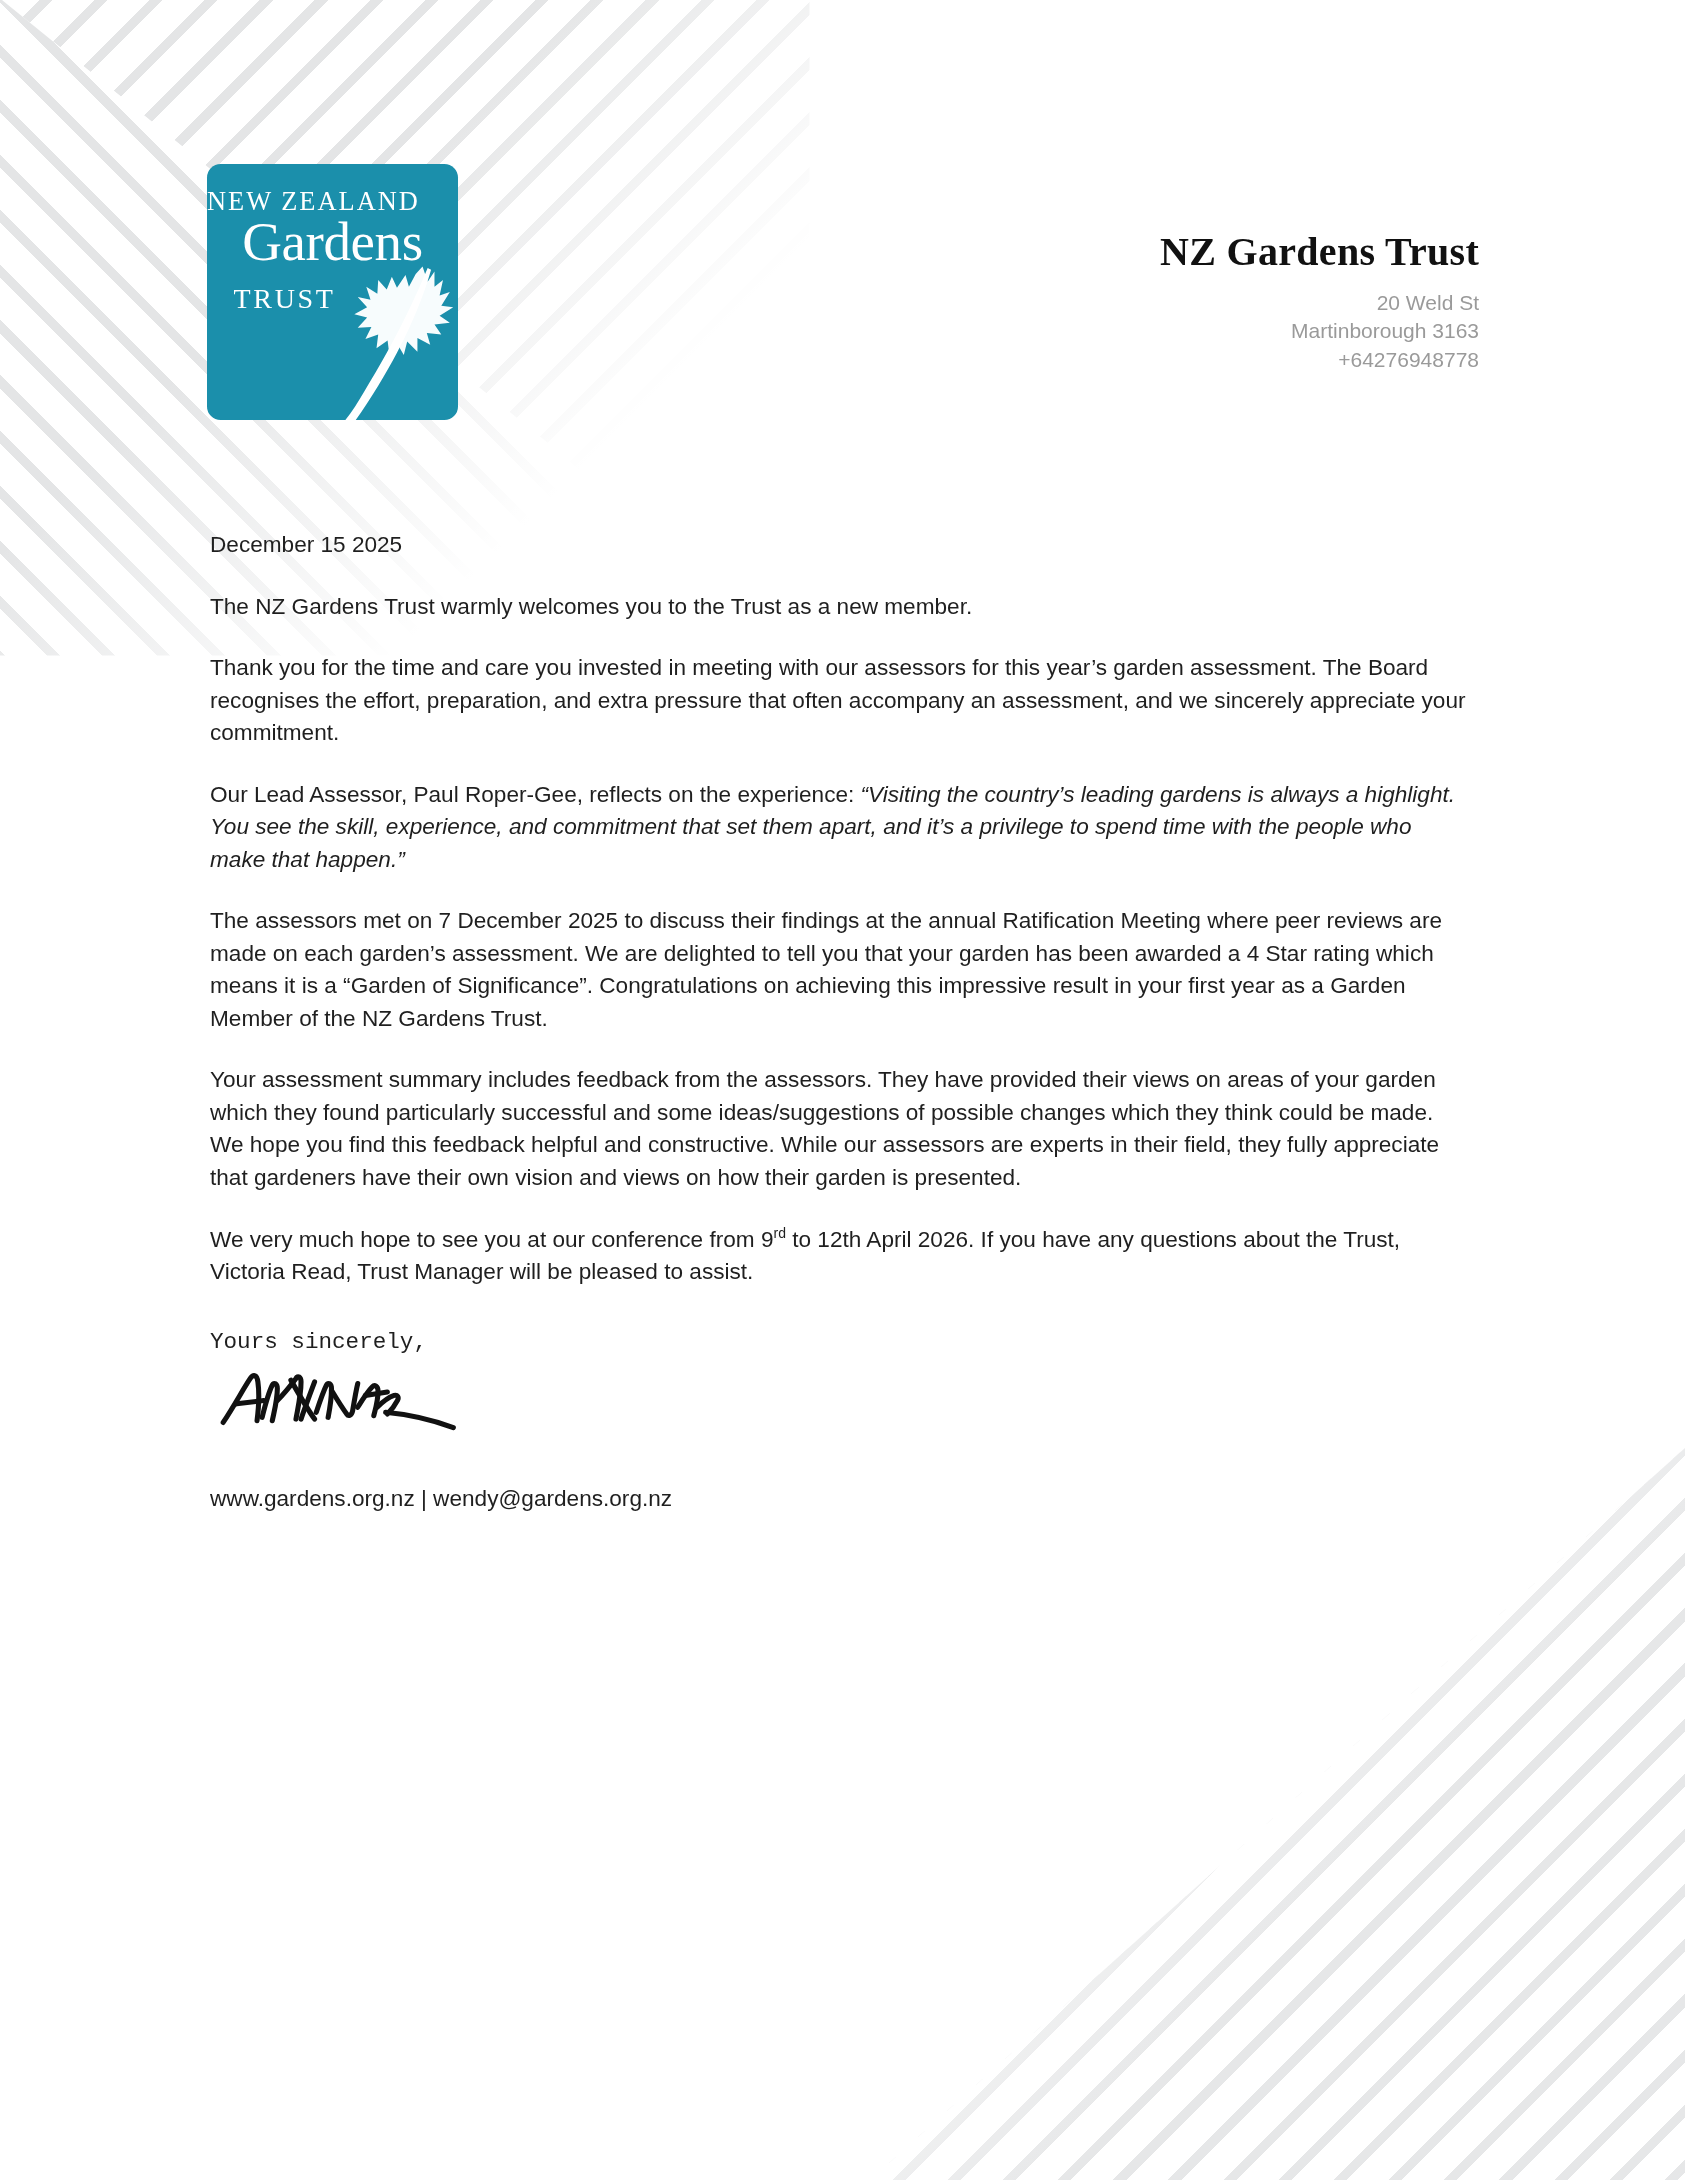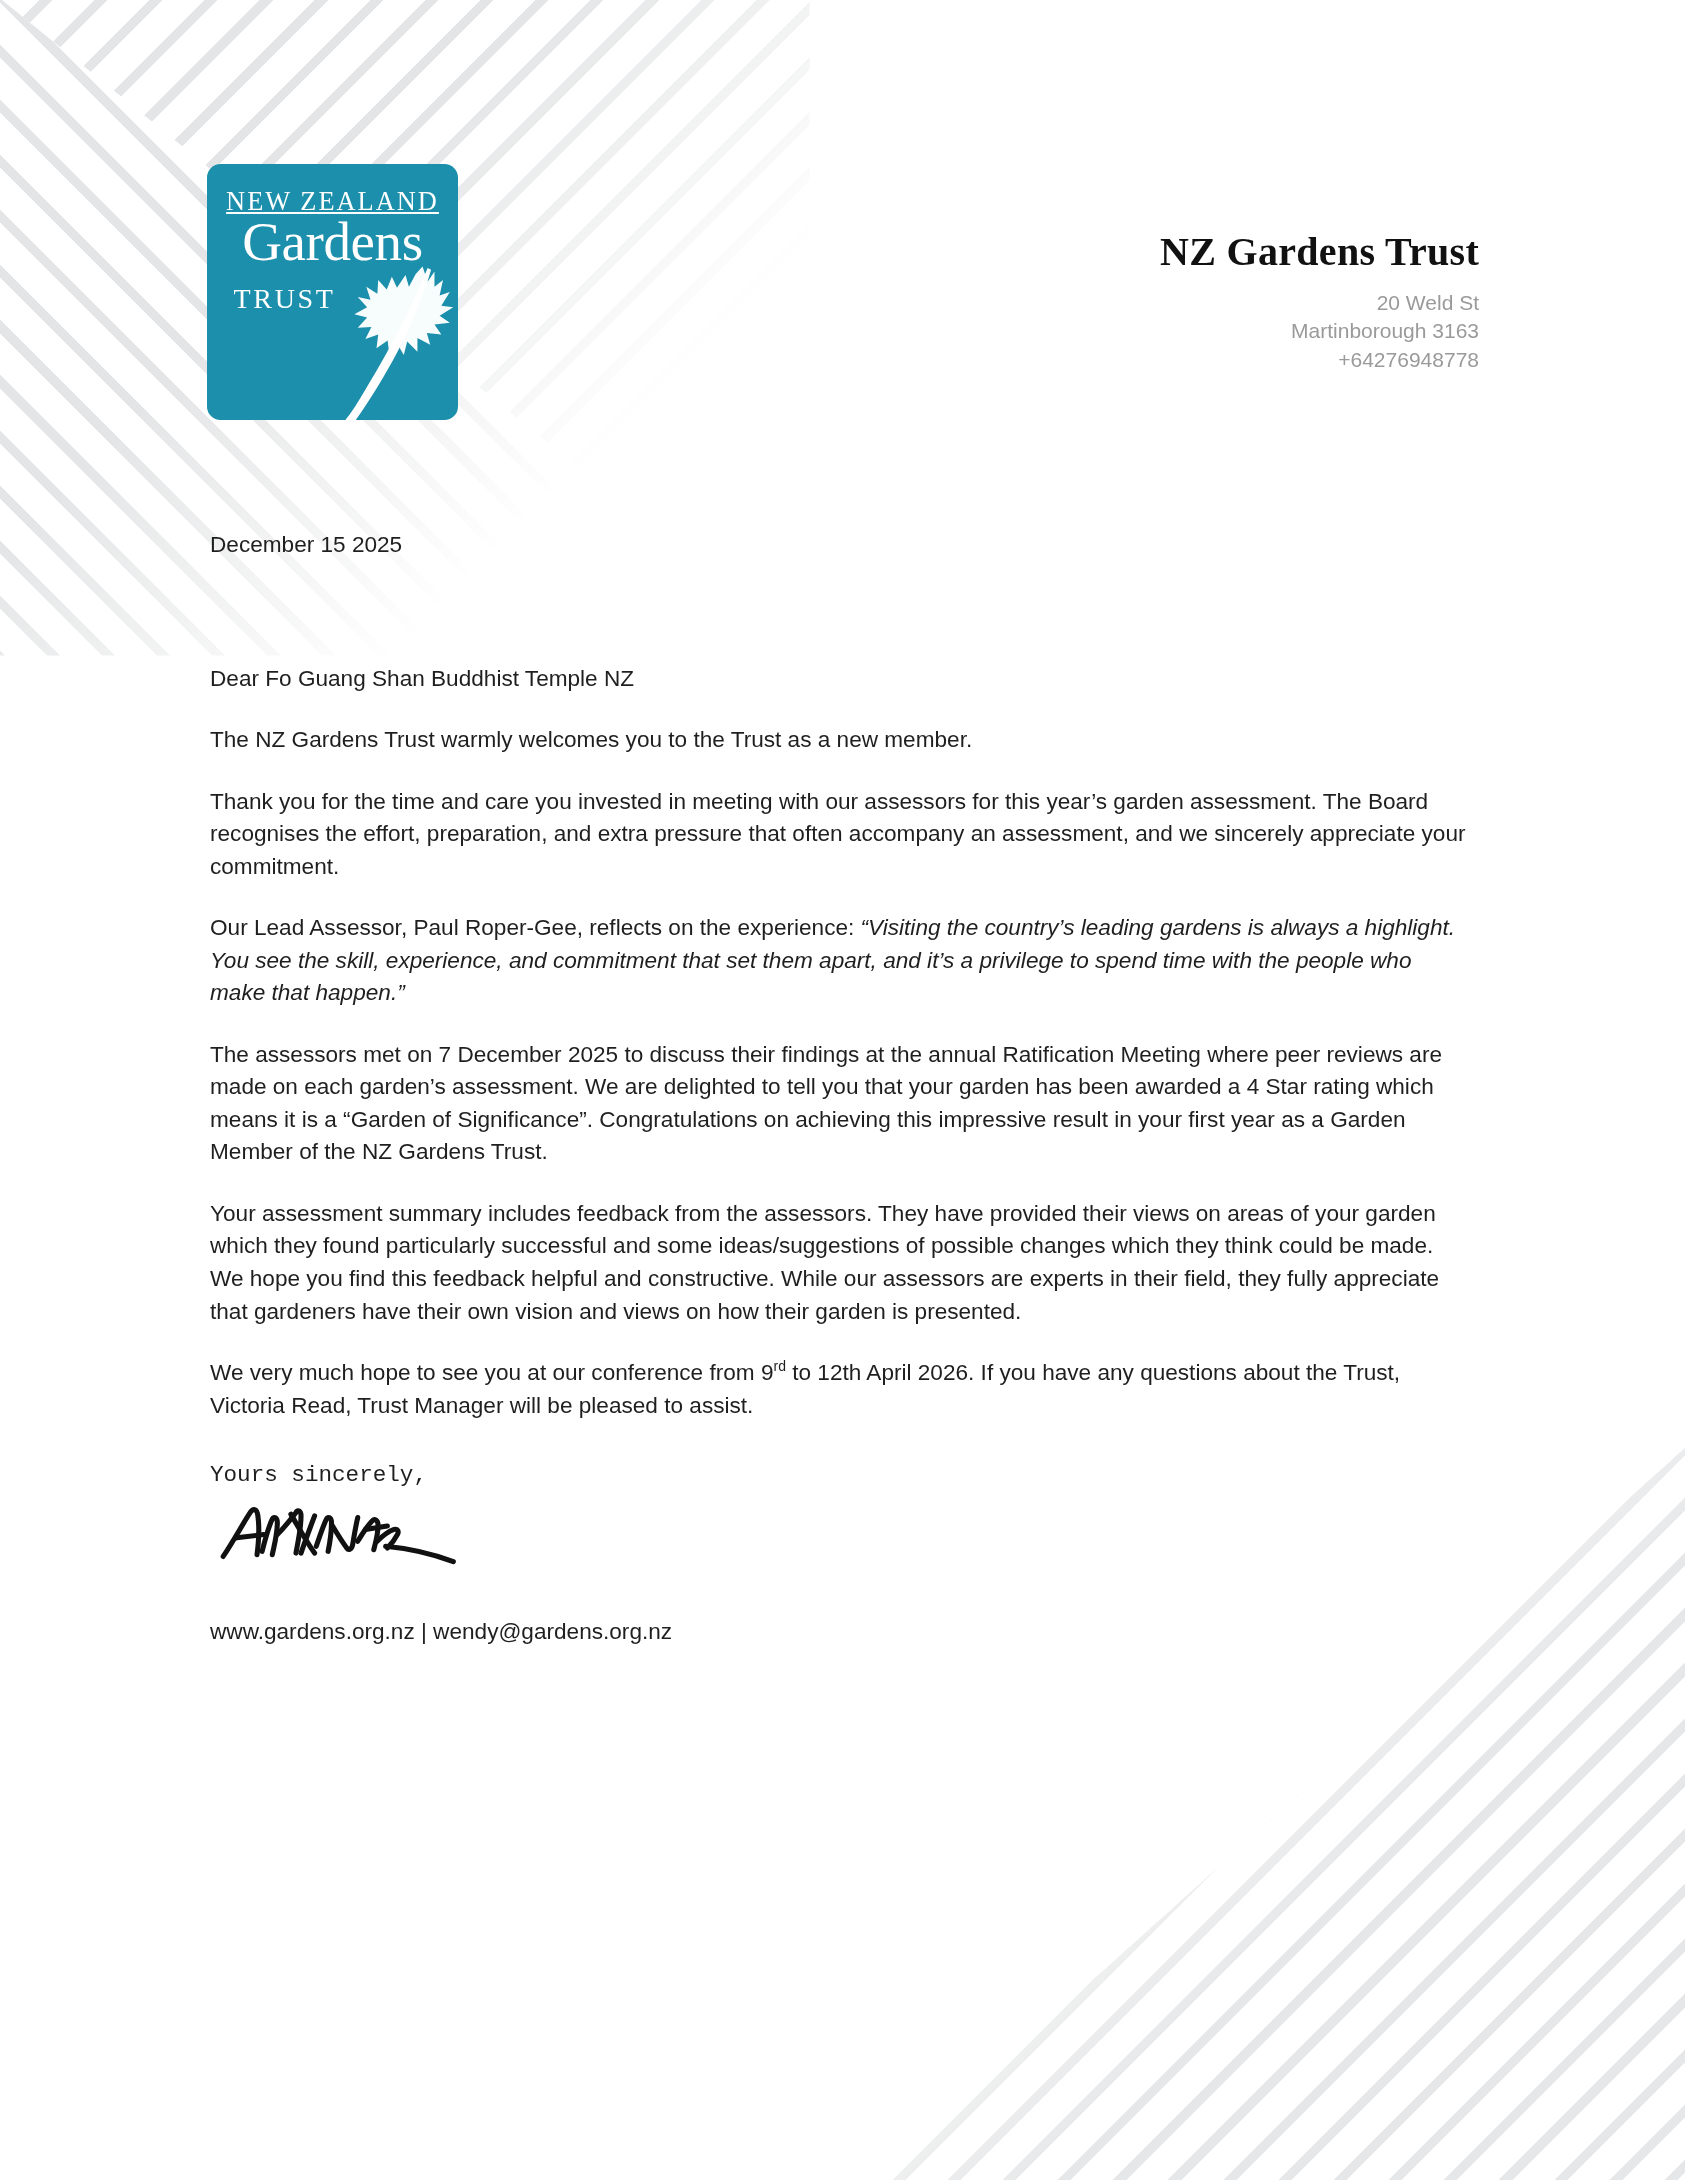--- a/index.html
+++ b/index.html
@@ -113,26 +113,25 @@
     width: 251px;
     height: 256px;
     background: #1b8fab;
     border-radius: 13.6px;
     overflow: hidden;
   }
   .logo-line1 {
     position: absolute;
     left: 0; right: 0;
     top: 22px;
-    text-align: center;
+    text-align: left;
     color: #ffffff;
     font-family: "Liberation Serif", serif;
     font-size: 26.4px;
     letter-spacing: 2px;
-    text-decoration: underline;
   }
   .logo-line2 {
     position: absolute;
     left: 0; right: 0;
     top: 49px;
     text-align: center;
     color: #ffffff;
     font-family: "Liberation Serif", serif;
     font-size: 55px;
     line-height: 1.05;
@@ -256,21 +255,20 @@
       <div>Martinborough 3163</div>
       <div>+64276948778</div>
     </div>
   </div>
 
   <div class="body-col">
 
 
     <div class="date-line">December 15 2025</div>
 
-    <div class="salutation">Dear Fo Guang Shan Buddhist Temple NZ</div>
 
     <p class="para">The NZ Gardens Trust warmly welcomes you to the Trust as a new member.</p>
 
     <p class="para">Thank you for the time and care you invested in meeting with our assessors for this year’s garden assessment. The Board recognises the effort, preparation, and extra pressure that often accompany an assessment, and we sincerely appreciate your commitment.</p>
 
     <p class="para"><span>Our Lead Assessor, Paul Roper-Gee, reflects on the experience: </span><span class="quote">“Visiting the country’s leading gardens is always a highlight. You see the skill, experience, and commitment that set them apart, and it’s a privilege to spend time with the people who make that happen.”</span></p>
 
     <p class="para">The assessors met on 7 December 2025 to discuss their findings at the annual Ratification Meeting where peer reviews are made on each garden’s assessment. We are delighted to tell you that your garden has been awarded a 4 Star rating which means it is a “Garden of Significance”. Congratulations on achieving this impressive result in your first year as a Garden Member of the NZ Gardens Trust.</p>
 
     <p class="para">Your assessment summary includes feedback from the assessors. They have provided their views on areas of your garden which they found particularly successful and some ideas/suggestions of possible changes which they think could be made. We hope you find this feedback helpful and constructive. While our assessors are experts in their field, they fully appreciate that gardeners have their own vision and views on how their garden is presented.</p>

